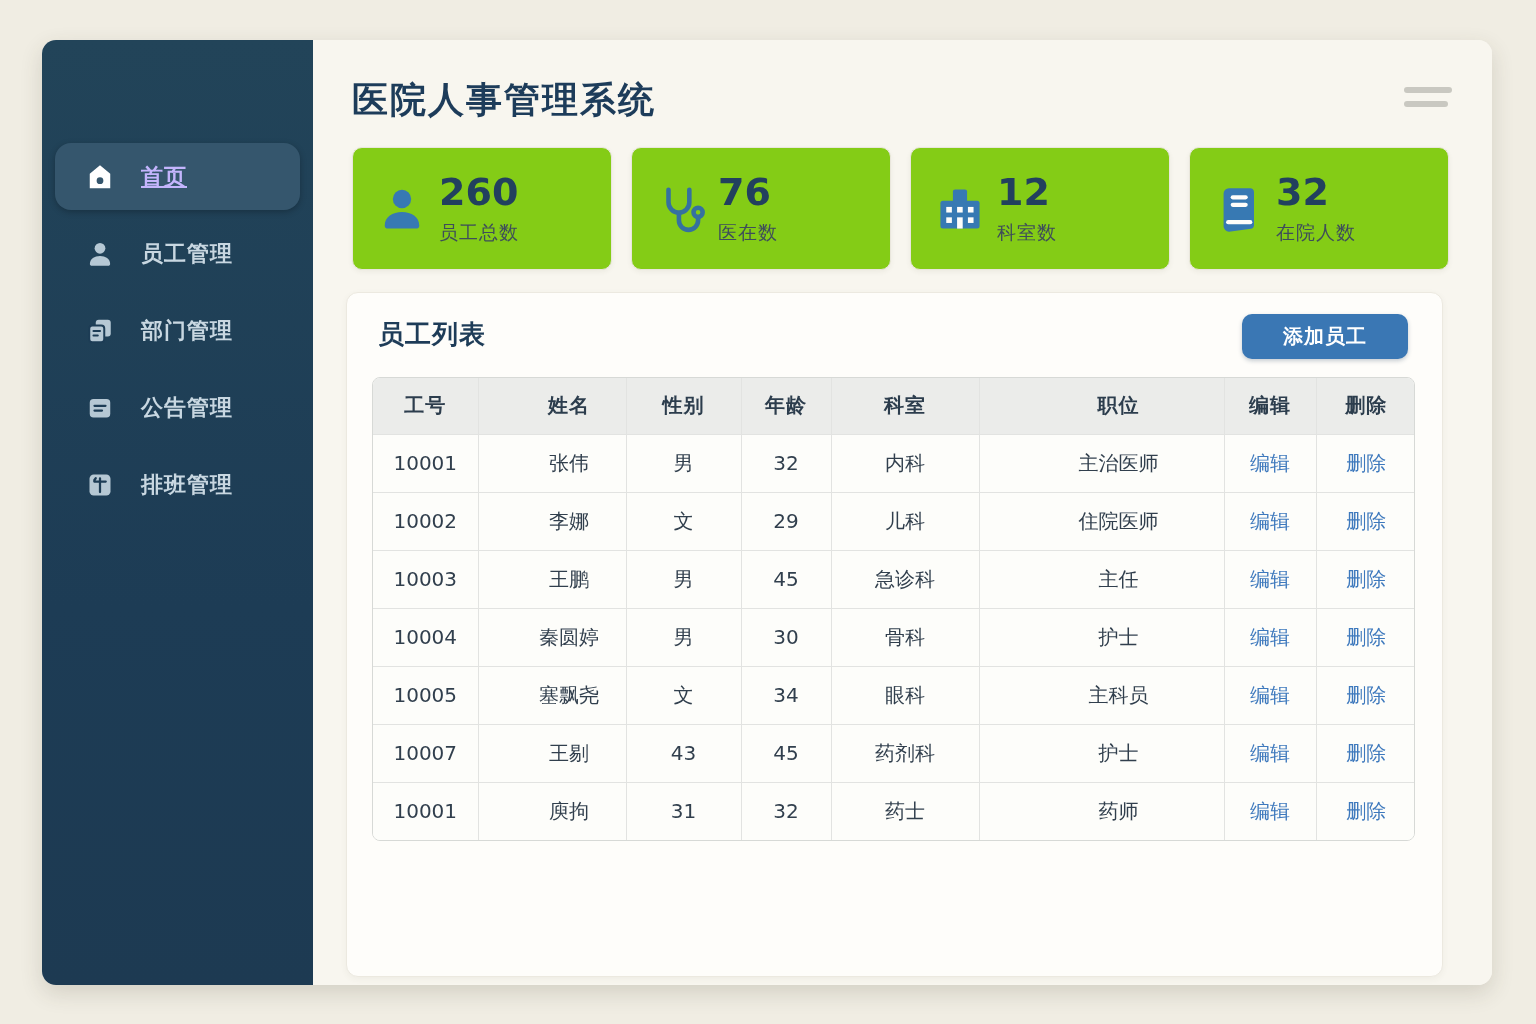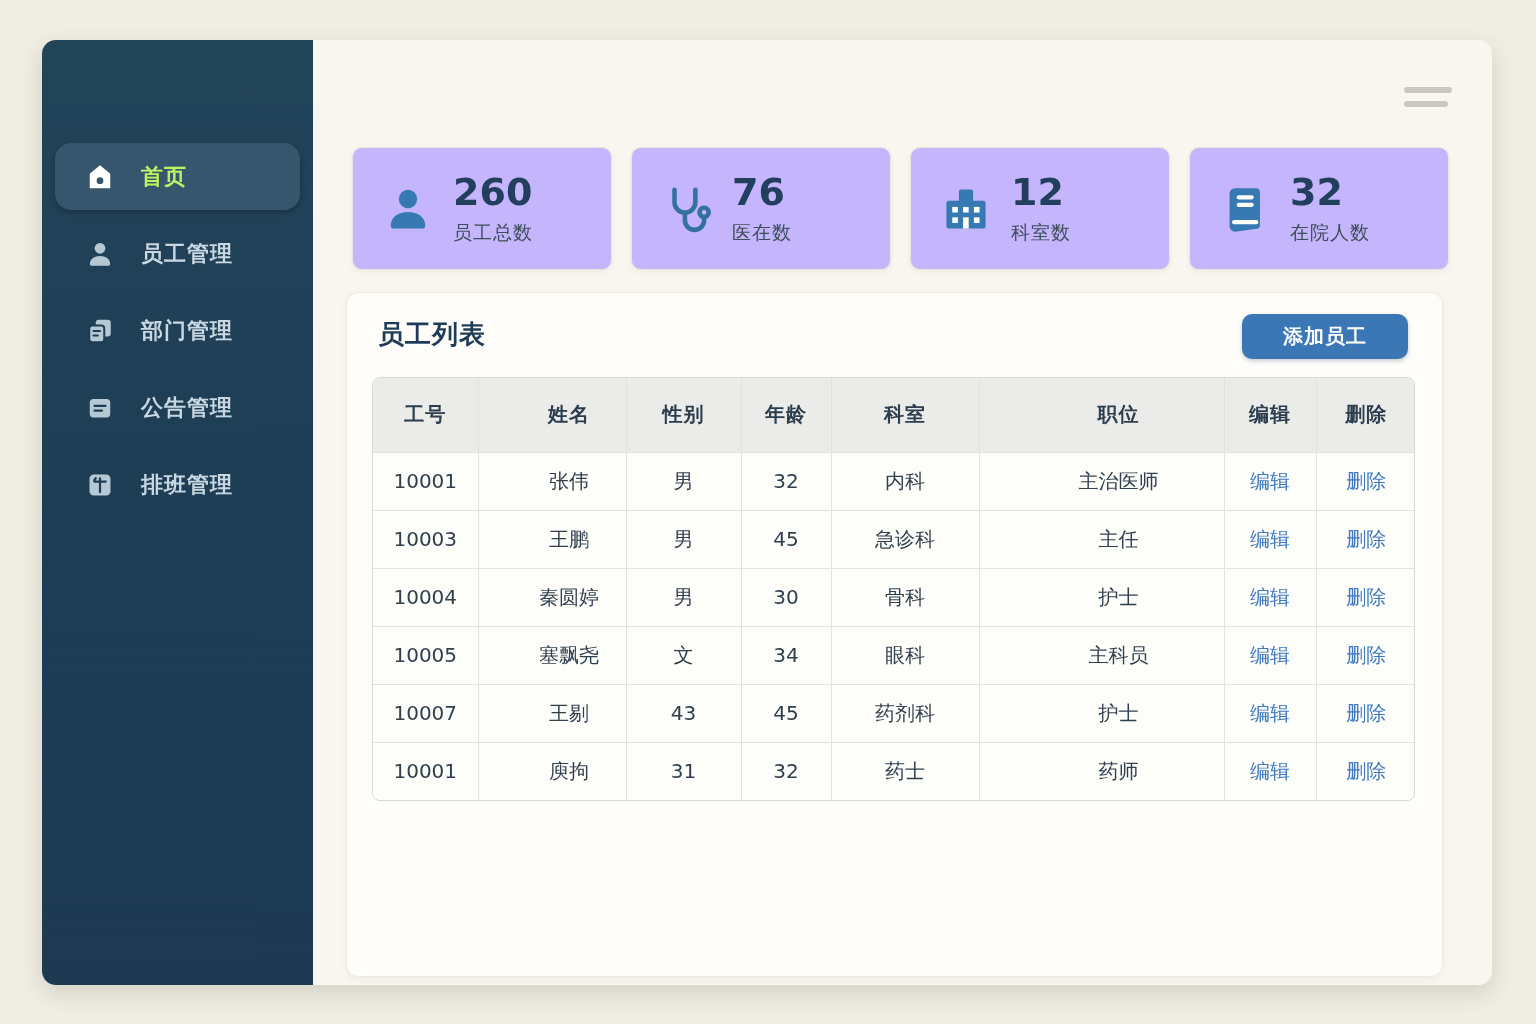--- a/index.html
+++ b/index.html
@@ -22,37 +22,37 @@
     background:linear-gradient(180deg,#224459 0%,#1d3c55 60%,#1d3a52 100%);
     flex:0 0 auto; padding-top:103px;
   }
   .nav-item {
     margin:0 13px 10px 13px; height:67px; border-radius:16px;
     display:flex; align-items:center; padding-left:30px; gap:26px;
     cursor:pointer;
   }
   .nav-item .nav-label { font-size:22px; color:#c8d7e1; font-weight:600; letter-spacing:1px; }
   .nav-item.active { background:#35566d; box-shadow:0 2px 6px rgba(0,0,0,.25); }
-  .nav-item.active .nav-label { color:#bef264; font-weight:700; }
+  .nav-item.active .nav-label { color:#c4b5fd; font-weight:700;text-decoration:underline; }
   .nav-ico { width:30px; height:30px; flex:0 0 auto; }
   
   .main { position:relative; flex:1; background:#f8f6ef; }
   .page-title {
     position:absolute; left:39px; top:36px;
     font-size:36px; font-weight:700; color:#1d3c5a; letter-spacing:2px;
   }
   .hamburger { position:absolute; right:40px; top:47px; cursor:pointer; }
   .hamburger .bar { width:48px; height:6px; background:#c9c8c1; border-radius:3px; }
   .hamburger .bar + .bar { margin-top:8px; width:44px; }
   
   .cards { position:absolute; left:39px; top:107px; display:flex; gap:19px; }
   .card {
-    width:260px; height:123px; background:#c4b5fd; border:1px solid #e9e6dc;
+    width:260px; height:123px; background:#84cc16; border:1px solid #e9e6dc;
     border-radius:10px; box-shadow:0 2px 5px rgba(90,85,60,.07);
-    display:flex; align-items:center; padding-left:30px; gap:20px;
+    display:flex; align-items:center; padding-left:24px; gap:12px;
   }
   .card .ico { width:50px; height:50px; flex:0 0 auto; }
   .card .num { font-size:38px; font-weight:700; color:#22405e; line-height:42px; }
   .card .lbl { font-size:19px; color:#3e4d5a; margin-top:7px; letter-spacing:1px; }
   
   .panel {
     position:absolute; left:33px; top:252px; width:1097px; height:685px;
     background:#fefdfa; border:1px solid #ece9e0; border-radius:12px;
     box-shadow:0 2px 6px rgba(90,85,60,.06);
   }
@@ -64,21 +64,21 @@
     box-shadow:0 2px 4px rgba(30,60,90,.25);
     font-family:inherit;
   }
   .table-wrap {
     position:absolute; left:25px; top:84px; width:1043px;
     border:1px solid #d7d9d6; border-radius:8px; overflow:hidden;
     background:#fdfdfa;
   }
   table { width:100%; border-collapse:collapse; table-layout:fixed; }
   th, td { border:1px solid #e2e3e1; font-size:20px; text-align:center; }
-  th { height:74px; background:#ebecea; color:#2c3d4d; font-weight:700; letter-spacing:1px; }
+  th { height:56px; background:#ebecea; color:#2c3d4d; font-weight:700; letter-spacing:1px; }
   td { height:58px; color:#313f4d; background:#fdfdfa; }
   th:first-child, td:first-child { border-left:none; }
   th:last-child, td:last-child { border-right:none; }
   tr:first-child th { border-top:none; }
   tr:last-child td { border-bottom:none; }
   th.al, td.al { text-align:center; padding-left:34px; }
   td.link-cell a { color:#3e79bd; text-decoration:none; cursor:pointer; }
 </style>
 </head>
 <body>
@@ -135,20 +135,21 @@
           <path d="M7.4 9.2h9.2 M12 6.6v11 M8.6 6.6l-1.2 1.6" stroke="#1d3c55" stroke-width="1.8" stroke-linecap="round" fill="none"></path>
         </svg>
       </span>
       <span class="nav-label">排班管理</span>
     </div>
 
   </div>
 
   <div class="main">
 
+    <div class="page-title">医院人事管理系统</div>
 
     <div class="hamburger">
       <div class="bar"></div>
       <div class="bar"></div>
     </div>
 
     <div class="cards">
 
       <div class="card">
         <span class="ico">
@@ -246,20 +247,30 @@
                 <td>10001</td>
                 <td class="al">张伟</td>
                 <td>男</td>
                 <td>32</td>
                 <td>内科</td>
                 <td class="al">主治医师</td>
                 <td class="link-cell"><a>编辑</a></td>
                 <td class="link-cell"><a>删除</a></td>
               </tr>
               <tr>
+                <td>10002</td>
+                <td class="al">李娜</td>
+                <td>文</td>
+                <td>29</td>
+                <td>儿科</td>
+                <td class="al">住院医师</td>
+                <td class="link-cell"><a>编辑</a></td>
+                <td class="link-cell"><a>删除</a></td>
+              </tr>
+              <tr>
                 <td>10003</td>
                 <td class="al">王鹏</td>
                 <td>男</td>
                 <td>45</td>
                 <td>急诊科</td>
                 <td class="al">主任</td>
                 <td class="link-cell"><a>编辑</a></td>
                 <td class="link-cell"><a>删除</a></td>
               </tr>
               <tr>

